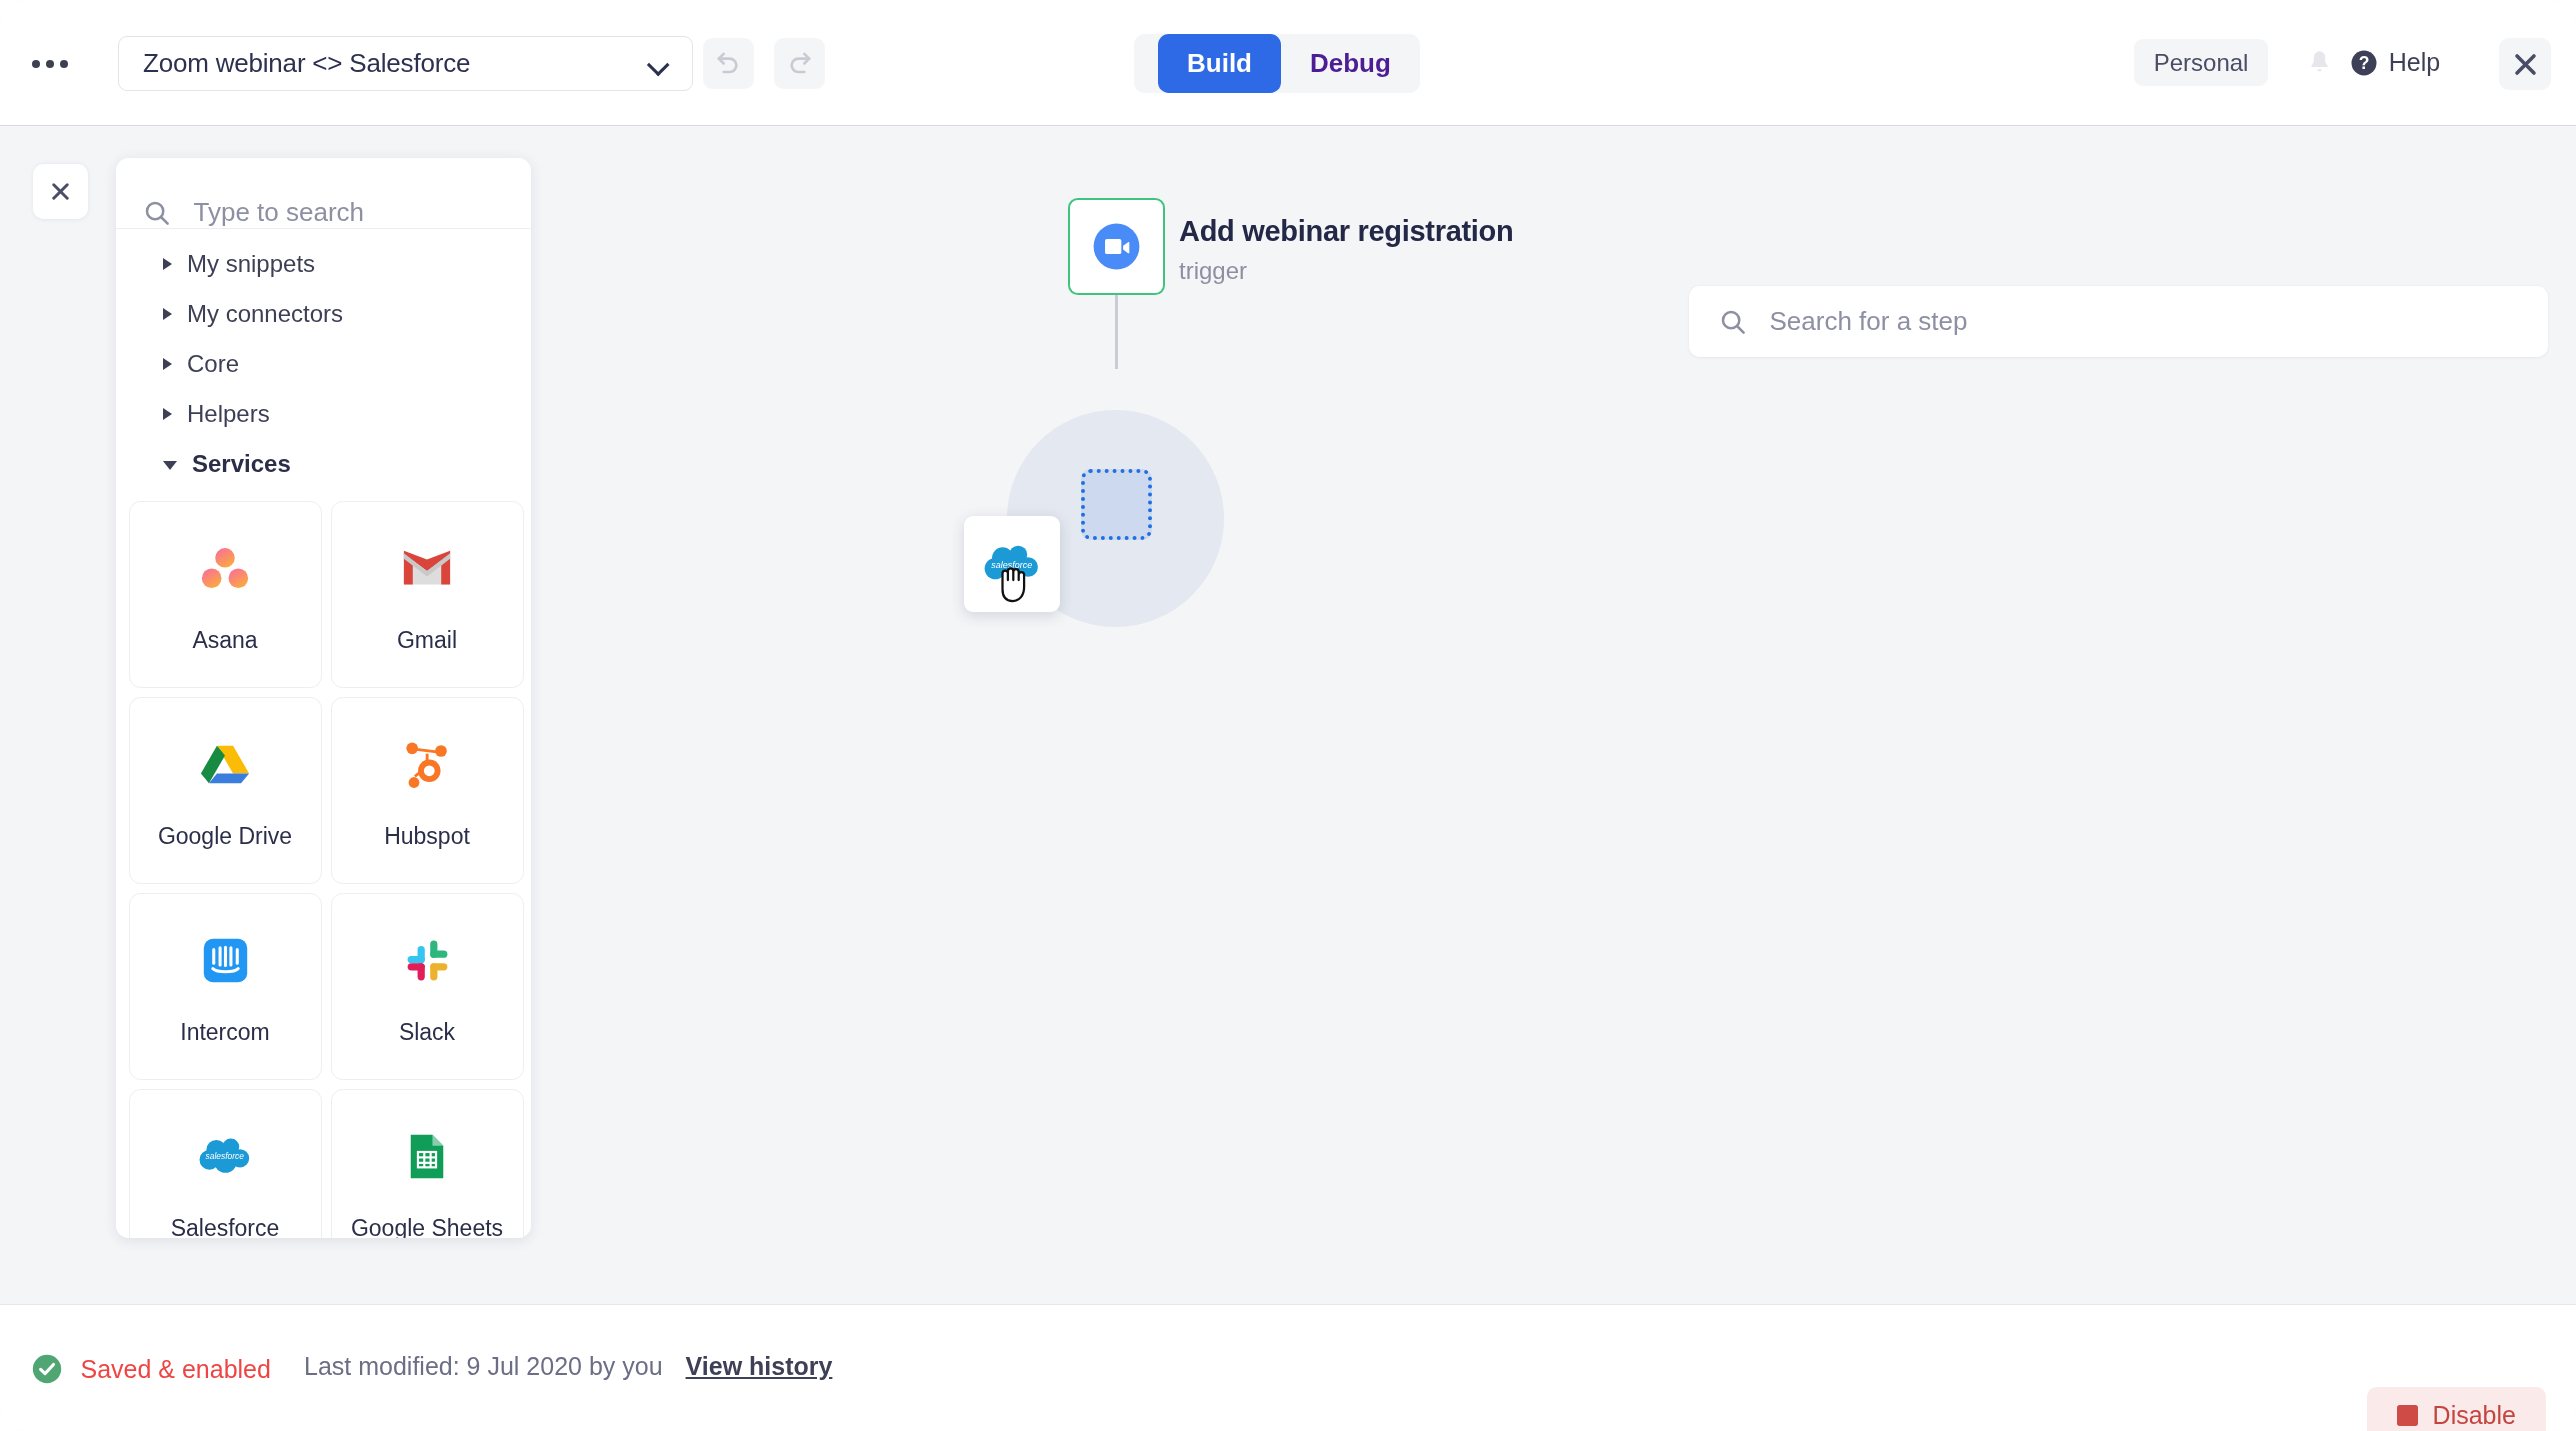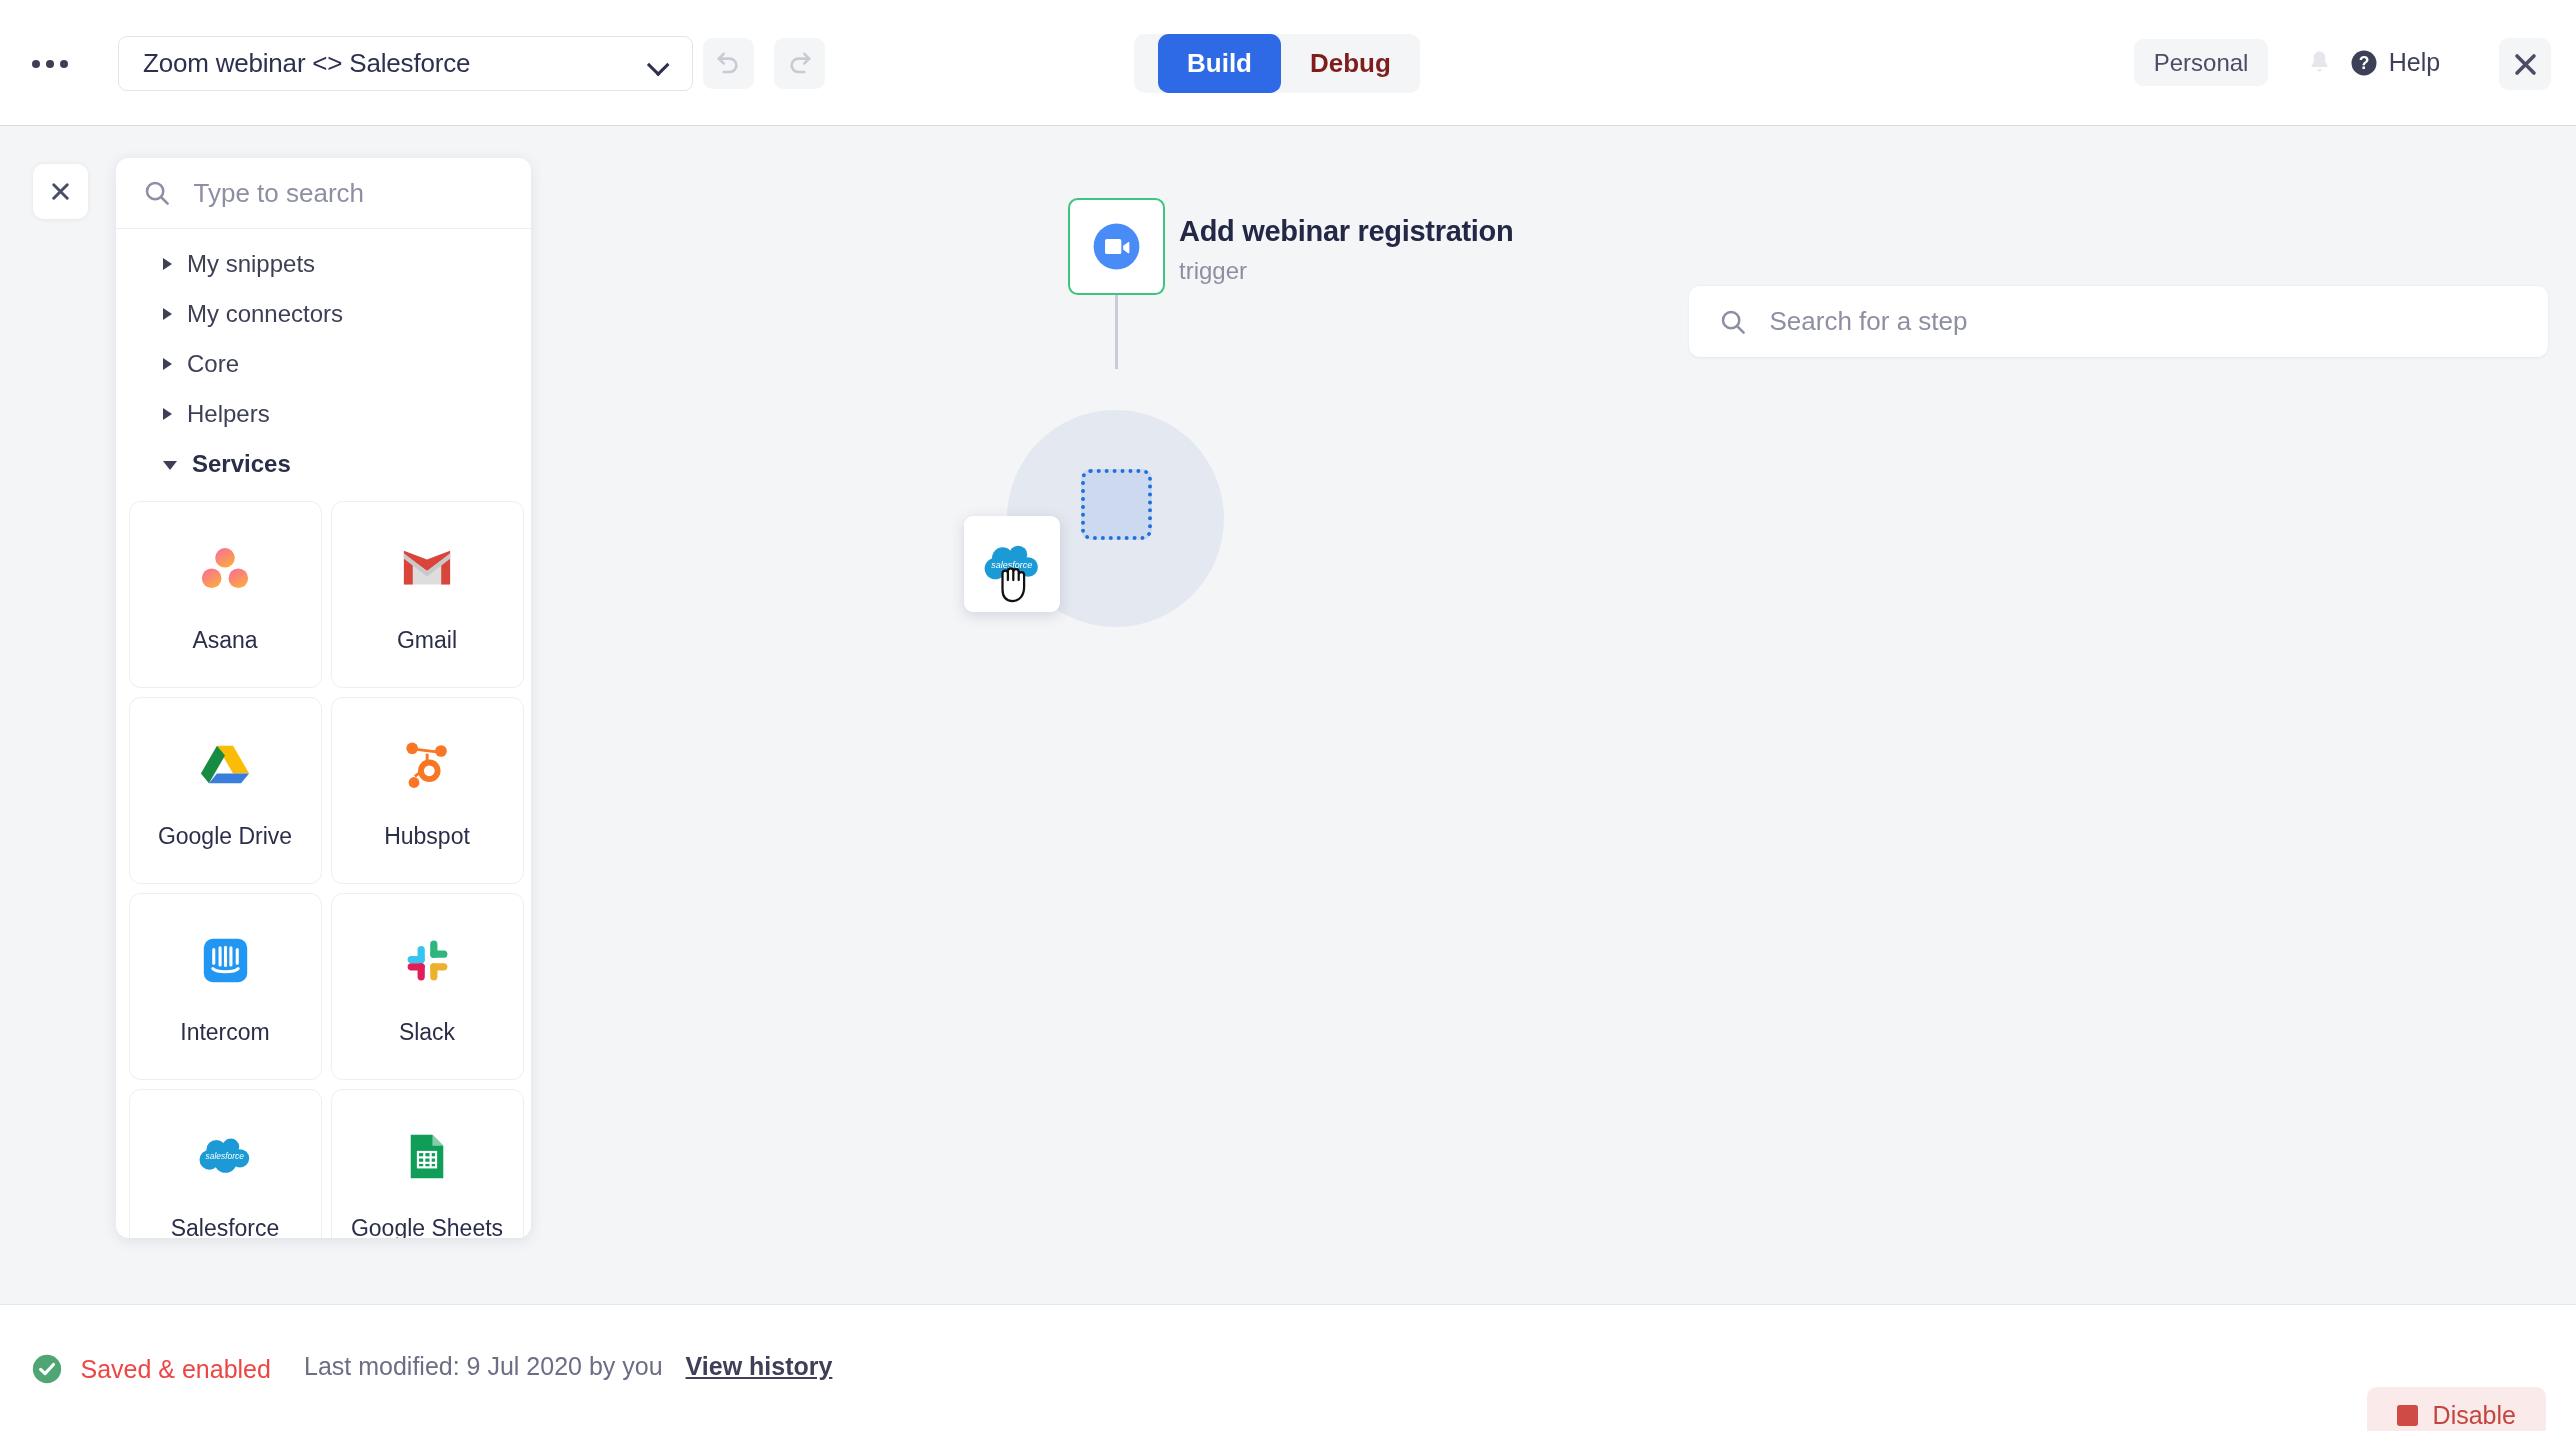--- a/index.html
+++ b/index.html
@@ -71,21 +71,21 @@
 
   .seg {
     position: absolute; top: 34px; left: 1134px;
     height: 59px; display: flex;
     border-radius: 10.7px; overflow: hidden;
     background: #f4f5f7;
   }
   .seg .item {
     display: flex; align-items: center; justify-content: center;
     font-size: 26px; padding: 0 29px; cursor: pointer;
-    color: #7f1d1d; background: #f4f5f7;
+    color: #4c1d95; background: #f4f5f7;
     border-radius: 10.7px;
     font-weight: 600;
   }
   .seg .item.active { background: #2e6ae6; color: #fff; margin-left: 24px; }
 
   .personal-chip {
     position: absolute; left: 2134px; top: 39px;
     height: 47px; padding: 0 19.7px;
     background: #f4f5f7; border-radius: 9px;
     display: flex; align-items: center;
@@ -195,21 +195,21 @@
     position: absolute; left: 116px; top: 158px;
     width: 415px; height: 1080px;
     background: #fff;
     border-radius: 12.5px;
     box-shadow: 0 2.7px 12.5px rgba(40,45,80,0.10);
     overflow: hidden;
     z-index: 4;
   }
   .lib-search {
     height: 71px;
-    display: flex; align-items: center;
+    display: flex; align-items: flex-end;
     padding-left: 26px;
     border-bottom: 1.8px solid #eceef2;
   }
   .lib-search .ph {
     font-size: 26px; color: #8d8fa2; margin-left: 21.5px;
   }
   .lib-body {
     height: 1010px;
     overflow: hidden;
     padding-top: 9.8px;

